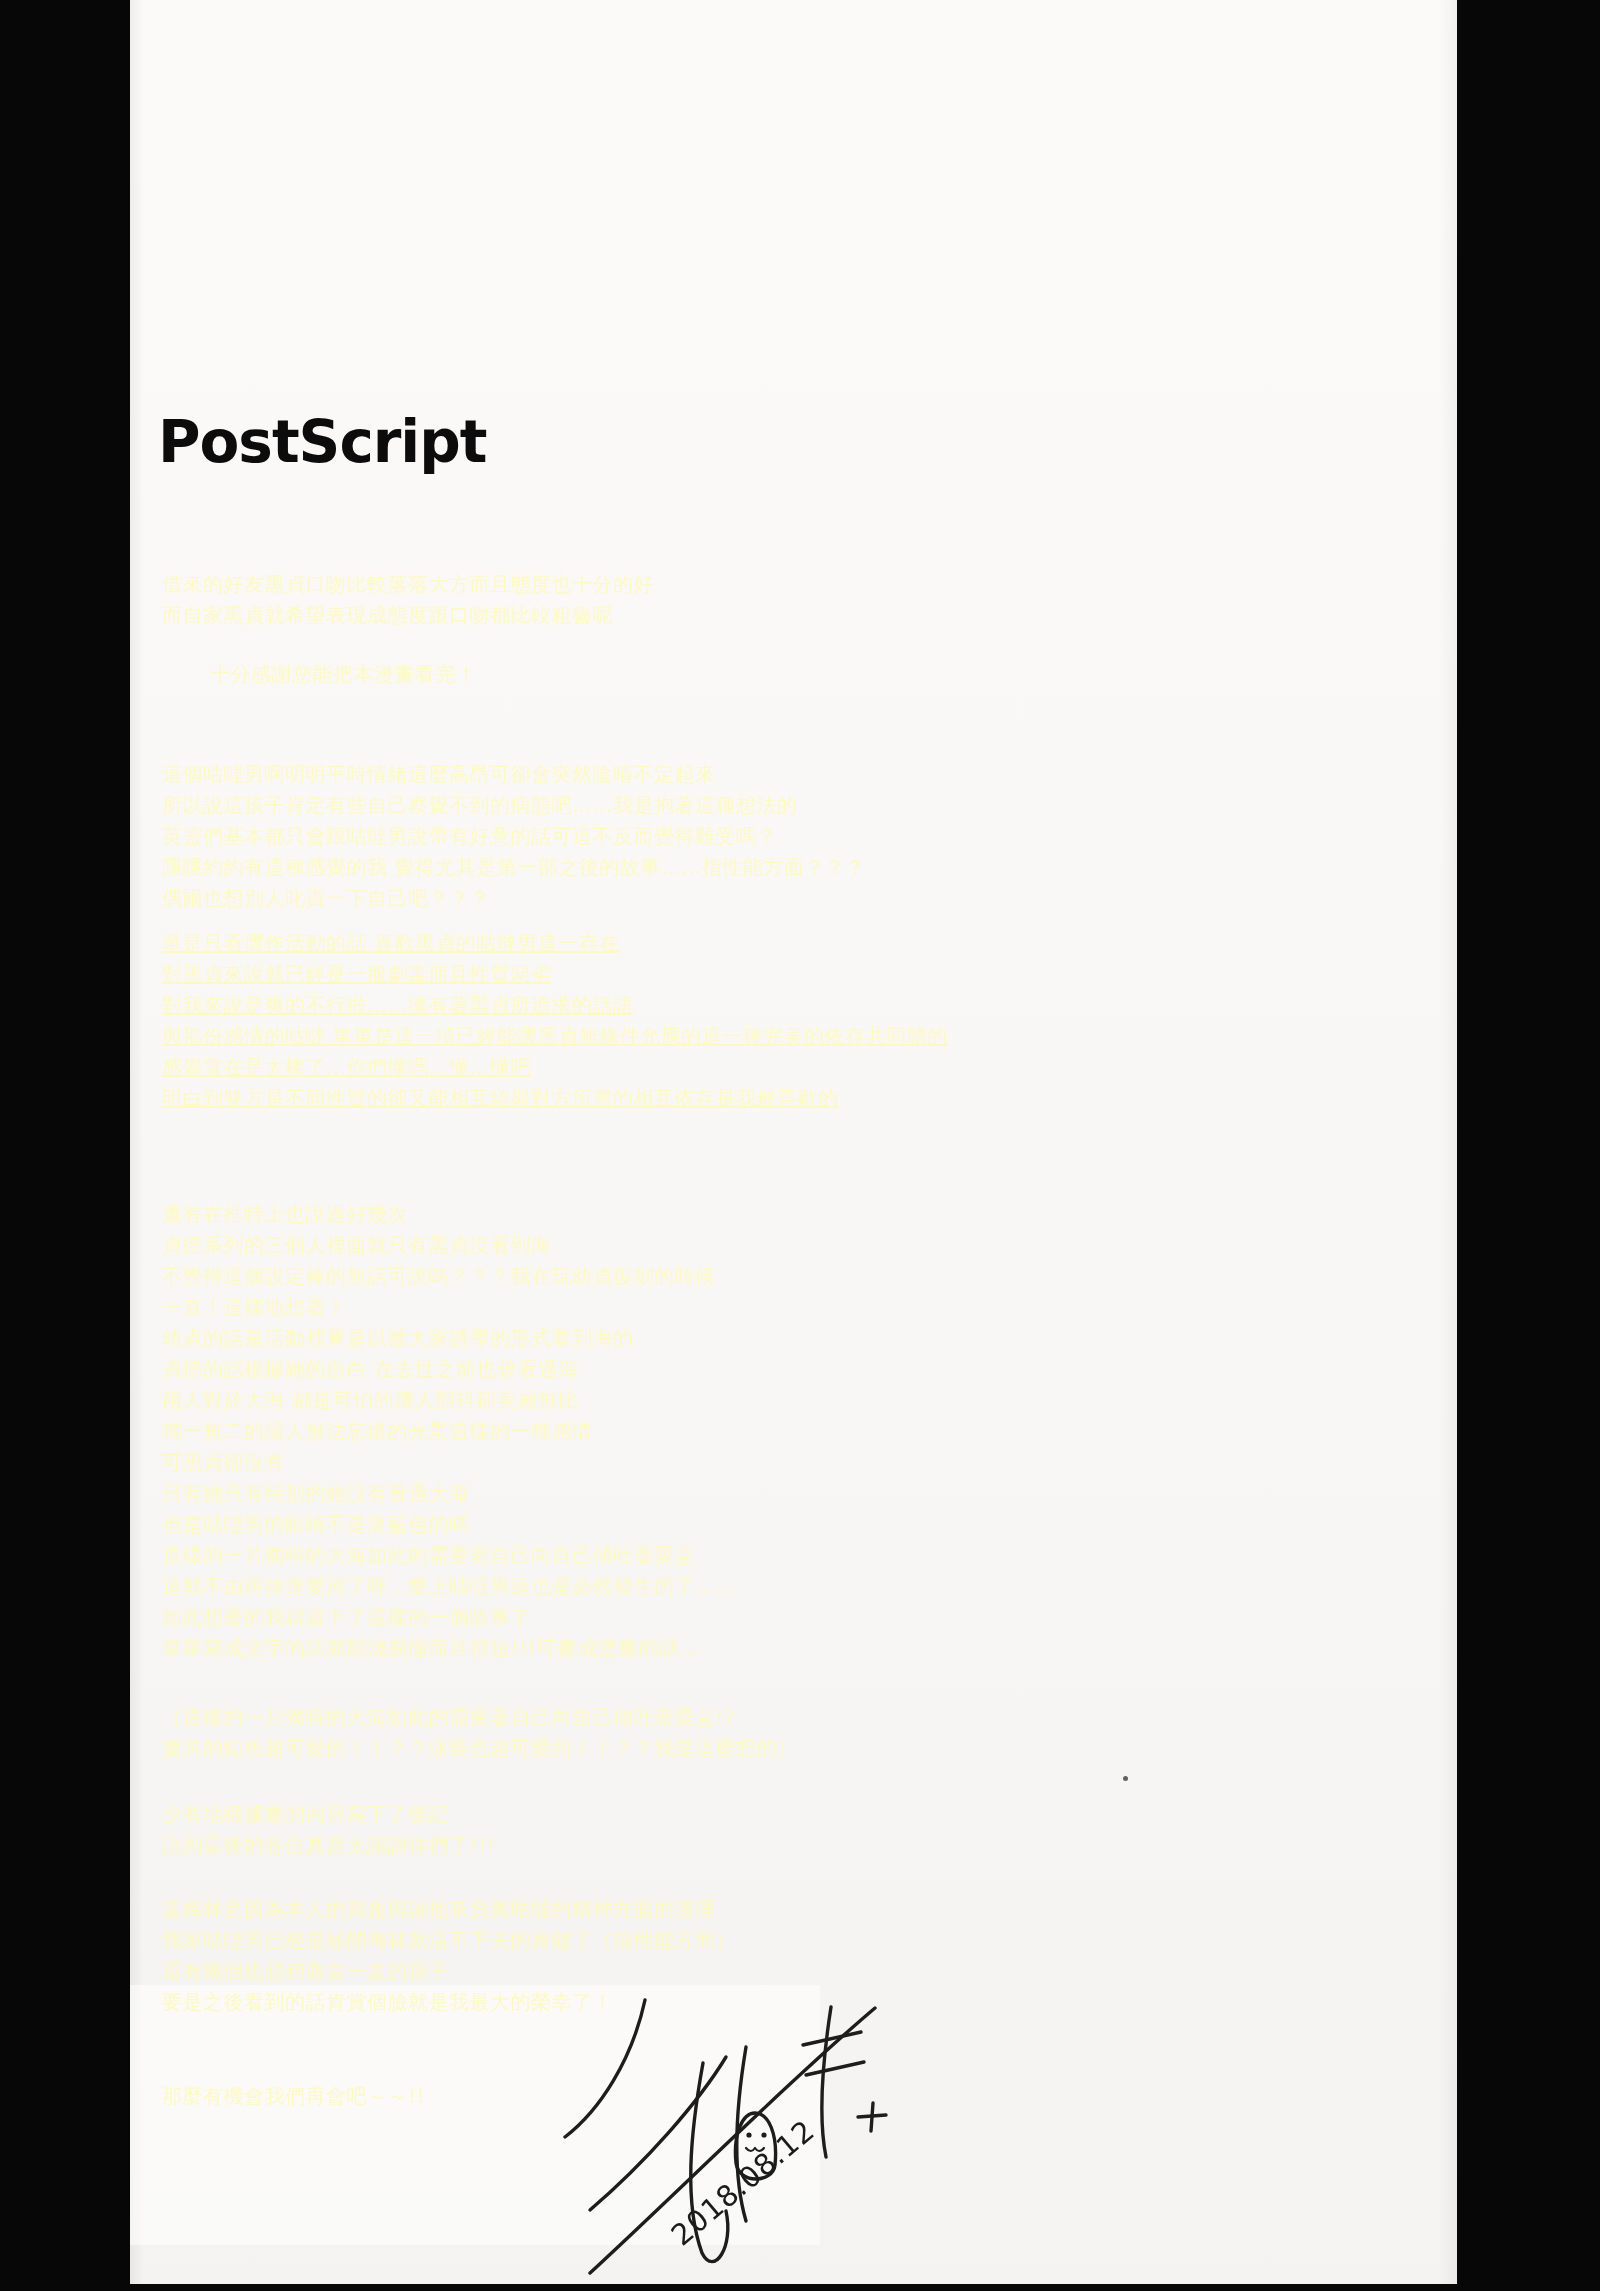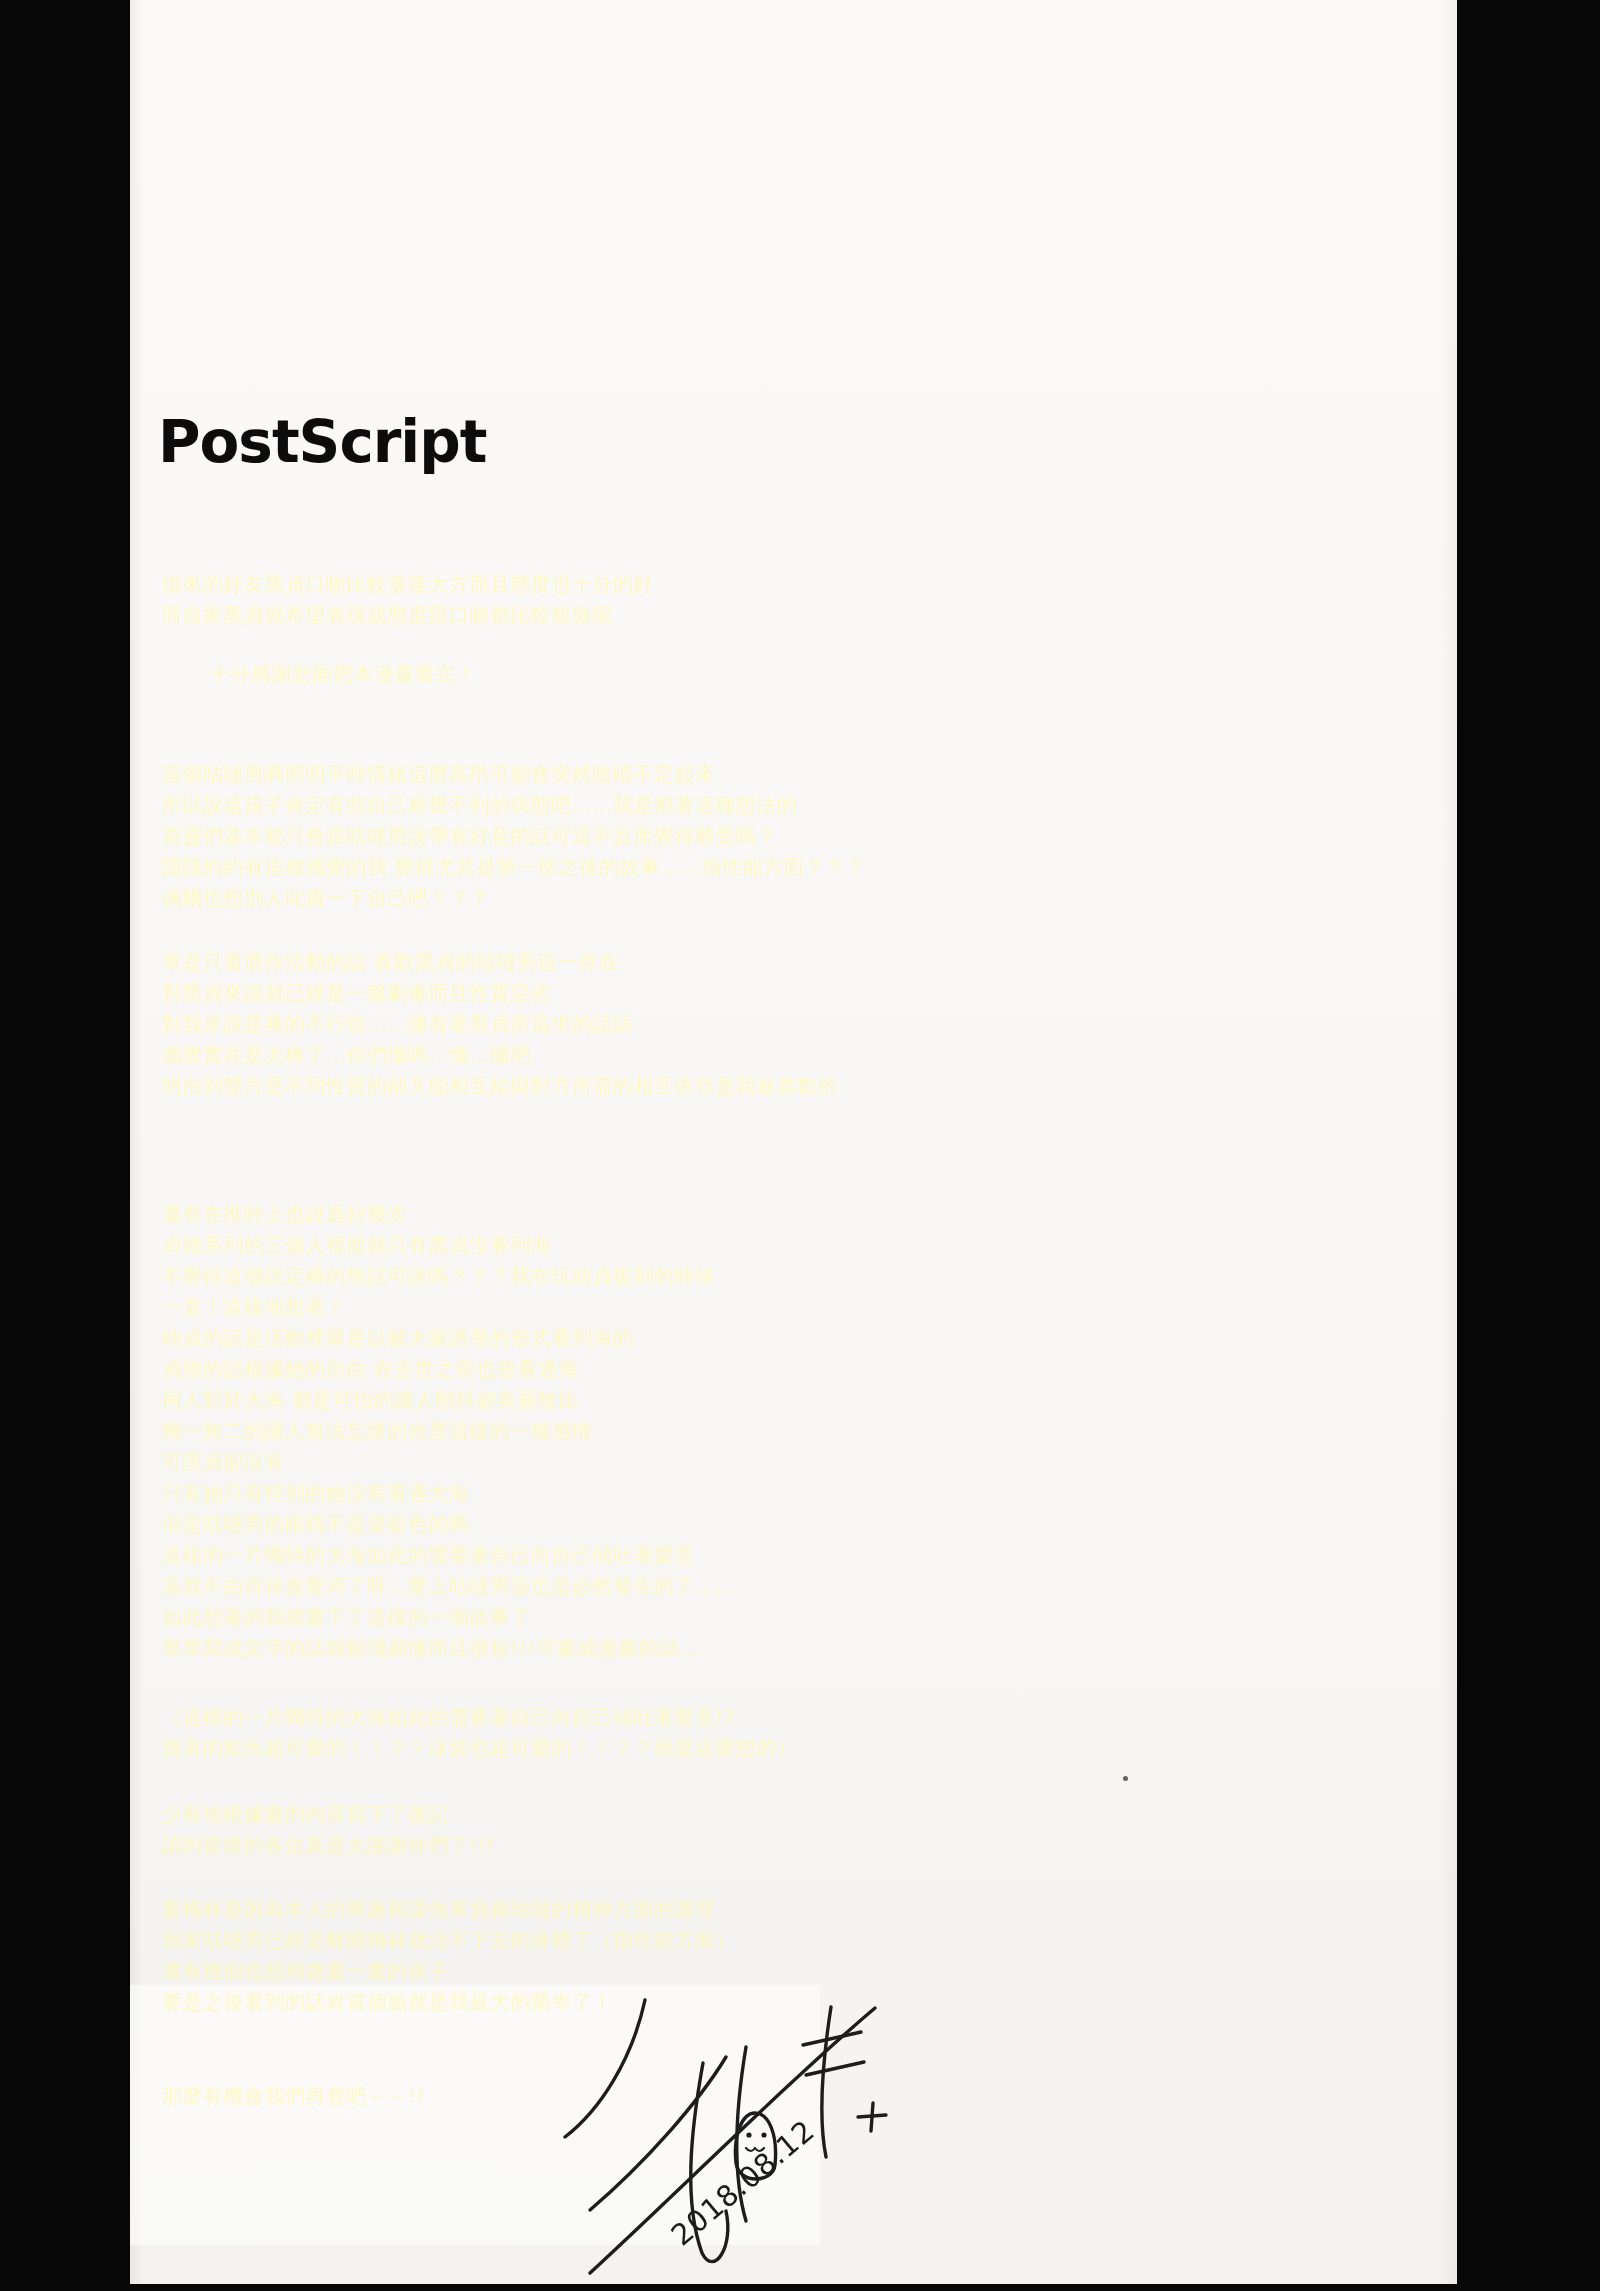--- a/index.html
+++ b/index.html
@@ -26,21 +26,21 @@
     position:absolute;left:158px;top:408px;
     font-size:58px;font-weight:800;color:#0c0c0c;
     letter-spacing:-1px;
   }
   .para{
     position:absolute;left:162px;
     font-size:20px;line-height:31px;color:#fef9c3;
     font-weight:500;letter-spacing:.5px;white-space:pre;
   }
   .p0{top:569px;} .p1{top:659px;margin-left:48px;} .p2{top:759px;}
-  .p3{top:947px;} .p4{top:1199px;} .p5{top:1702px;}
+  .p3{top:928px;text-decoration:underline;} .p4{top:1199px;} .p5{top:1702px;}
   .p6{top:1799px;} .p7{top:1894px;} .p8{top:2081px;}
   .speck{
     position:absolute;left:1123px;top:1776px;width:5px;height:5px;
     border-radius:50%;background:#3c3c3c;opacity:.8;
   }
   .signature{position:absolute;left:540px;top:1985px;width:360px;height:300px;}
   .signature path, .signature line{stroke:#1d1d1d;stroke-width:3.4;fill:none;stroke-linecap:round;stroke-linejoin:round;}
   .signature .eye{fill:#1d1d1d;stroke:none;}
   .signature text{fill:#1b1b1b;font-size:29px;font-family:"DejaVu Sans",sans-serif;letter-spacing:1px;}
 </style>
@@ -50,21 +50,21 @@
 <div class="page">
   <div class="page-inner-shadow"></div>
   <div class="scan-light"></div>
 </div>
 
 <div class="title">PostScript</div>
 
 <div class="para p0"><div class="line">借來的好友黑貞口吻比較落落大方而且態度也十分的好</div><div class="line">而自家黑貞就希望表現成態度跟口吻都比較粗魯呢</div></div>
 <div class="para p1"><div class="line">十分感謝您能把本漫畫看完！</div></div>
 <div class="para p2"><div class="line">這個咕噠男啊明明平時情緒這麼高昂可卻會突然陰晴不定起來</div><div class="line">所以說這孩子肯定有些自己察覺不到的病態吧……我是抱著這種想法的</div><div class="line">英靈們基本都只會跟咕噠男說帶有好意的話可這不反而覺得難受嗎？</div><div class="line">隱隱約約有這種感覺的我 覺得尤其是第一部之後的故事……指性能方面？？？</div><div class="line">偶爾也想別人叱責一下自己吧？？？</div></div>
-<div class="para p3"><div class="line">單是只看贋作活動的話 喜歡黑貞的咕噠男這一存在</div><div class="line">對黑貞來說就已經是一服劇毒而且性質惡劣</div><div class="line">對我來說是爽的不行啦……擁有著黑貞所追求的話語</div><div class="line">感覺實在是太棒了…你們懂嗎…懂…懂吧</div><div class="line">明白到雙方是不同性質的卻又能相互給與對方所需的相互依存是我最喜歡的</div></div>
+<div class="para p3"><div class="line">單是只看贋作活動的話 喜歡黑貞的咕噠男這一存在</div><div class="line">對黑貞來說就已經是一服劇毒而且性質惡劣</div><div class="line">對我來說是爽的不行啦……擁有著黑貞所追求的話語</div><div class="line">與那份感情的咕噠 單單是這一項已經能讓黑貞無條件允應的這一種完美的依存共同體的</div><div class="line">感覺實在是太棒了…你們懂嗎…懂…懂吧</div><div class="line">明白到雙方是不同性質的卻又能相互給與對方所需的相互依存是我最喜歡的</div></div>
 <div class="para p4"><div class="line">還有在推特上也說過好幾次</div><div class="line">貞德系列的三個人裡面就只有黑貞沒看到海</div><div class="line">不覺得這個設定棒的無話可說嗎？？？我在玩幼貞復刻的時候</div><div class="line">一直！這樣地想著！</div><div class="line">幼貞的話是活動裡算是以被大家誘導的形式看到海的</div><div class="line">貞德的話根據她的自白 在去世之前也曾看過海</div><div class="line">兩人對於大海 都是可怕的讓人顫抖卻美麗無比</div><div class="line">獨一無二的讓人無法忘懷的光景這樣的一種感情</div><div class="line">可黑貞卻沒有</div><div class="line">只有她只有特別的她沒有看過大海</div><div class="line">但是咕噠男的眼睛不是湛藍色的嗎</div><div class="line">這樣的一片獨特的大海如此的需要著自己向自己傾吐著愛意</div><div class="line">這就不由得掉進愛河了呀…愛上咕噠男這也是必然發生的了……</div><div class="line">如此想著的我就畫下了這樣的一個故事了</div><div class="line">單單寫成文字的話就顯淺易懂而且很短!!!可畫成漫畫的話…</div></div>
 <div class="para p5"><div class="line">（這樣的一片獨特的大海如此的需要著自己向自己傾吐著愛意!?</div><div class="line">寶具的鯨魚超可愛的！！？？泳裝也超可愛的！！？？我是這麼想的）</div></div>
 <div class="para p6"><div class="line">少有地根據畫的內容寫下了後記</div><div class="line">讀到最後的各位真是太謝謝你們了!!!</div></div>
 <div class="para p7"><div class="line">畫梅林是因為本人的興趣與讓他來負責咕噠的精神方面的護理</div><div class="line">我家咕噠男已經是離開梅林就活不下去的身體了（指性能方面）</div><div class="line">還有幾個也想稍微畫一畫的孩子</div><div class="line">要是之後看到的話肯賞個臉就是我最大的榮幸了！</div></div>
 <div class="para p8"><div class="line">那麼有機會我們再會吧～～!!</div></div>
 
 <div class="speck"></div>
 
 <svg class="signature" viewBox="0 0 360 300">
 

